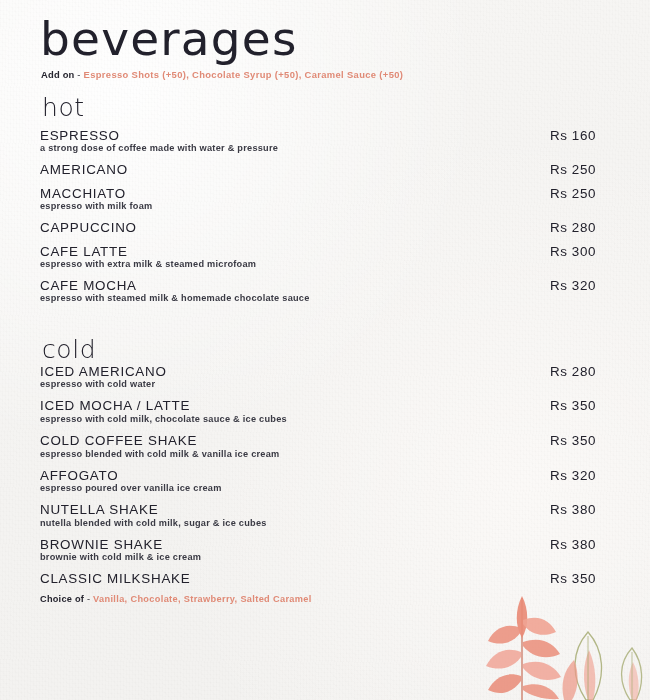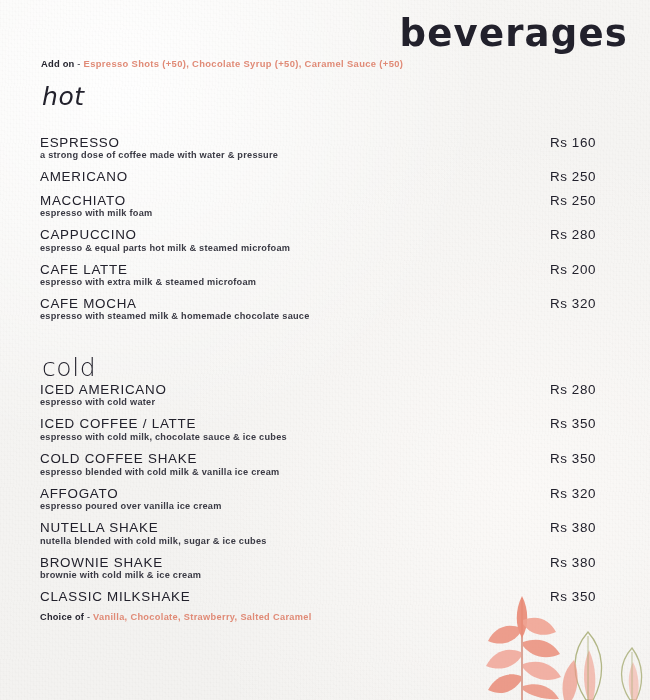--- a/index.html
+++ b/index.html
@@ -40,27 +40,26 @@
 
   #content {
     position: relative;
     z-index: 3;
     padding: 6px 22px 0 40px;
   }
 
   
   #title {
     font-family: "DejaVu Sans", sans-serif;
-    font-size: 37px;
-    font-weight: 700;
+    font-size: 47px;
+    font-weight: 400;
     letter-spacing: 1.2px;
     color: #22212c;
     line-height: 1.06;
     margin: 8px 0 0 0;
-    text-align: right;
   }
 
   #addon-line {
     margin: 5px 0 0 1px;
     font-size: 9.4px;
     letter-spacing: 0.25px;
     white-space: nowrap;
   }
   .addon-label {
     font-weight: bold;
@@ -77,21 +76,21 @@
 
   
   .section-heading {
     font-family: "DejaVu Sans", sans-serif;
     font-size: 25px;
     font-weight: 300;
     color: #22212c;
     letter-spacing: 0.6px;
     line-height: 1;
   }
-  #section-hot { margin: 15px 0 26px 2px; font-style: italic; }
+  #section-hot { margin: 15px 0 8px 2px; }
   #section-cold { margin: 34px 0 2px 2px; }
 
   
   .item {
     margin-bottom: 9px;
   }
   .item-row {
     display: flex;
     align-items: center;
     justify-content: space-between;
@@ -220,27 +219,26 @@
           <span class="item-price">Rs 250</span>
         </div>
         <div class="item-desc">espresso with milk foam</div>
       </div>
 
       <div class="item" id="item-cappuccino">
         <div class="item-row">
           <span class="item-name">CAPPUCCINO</span>
           <span class="item-price">Rs 280</span>
         </div>
-        <div class="item-desc">espresso &amp; equal parts hot milk &amp; steamed microfoam</div>
       </div>
 
       <div class="item" id="item-cafe-latte">
         <div class="item-row">
           <span class="item-name">CAFE LATTE</span>
-          <span class="item-price">Rs 200</span>
+          <span class="item-price">Rs 300</span>
         </div>
         <div class="item-desc">espresso with extra milk &amp; steamed microfoam</div>
       </div>
 
       <div class="item" id="item-cafe-mocha">
         <div class="item-row">
           <span class="item-name">CAFE MOCHA</span>
           <span class="item-price">Rs 320</span>
         </div>
         <div class="item-desc">espresso with steamed milk &amp; homemade chocolate sauce</div>
@@ -255,21 +253,21 @@
       <div class="item" id="item-iced-americano">
         <div class="item-row">
           <span class="item-name">ICED AMERICANO</span>
           <span class="item-price">Rs 280</span>
         </div>
         <div class="item-desc">espresso with cold water</div>
       </div>
 
       <div class="item" id="item-iced-mocha-latte">
         <div class="item-row">
-          <span class="item-name">ICED COFFEE / LATTE</span>
+          <span class="item-name">ICED MOCHA / LATTE</span>
           <span class="item-price">Rs 350</span>
         </div>
         <div class="item-desc">espresso with cold milk, chocolate sauce &amp; ice cubes</div>
       </div>
 
       <div class="item" id="item-cold-coffee-shake">
         <div class="item-row">
           <span class="item-name">COLD COFFEE SHAKE</span>
           <span class="item-price">Rs 350</span>
         </div>

